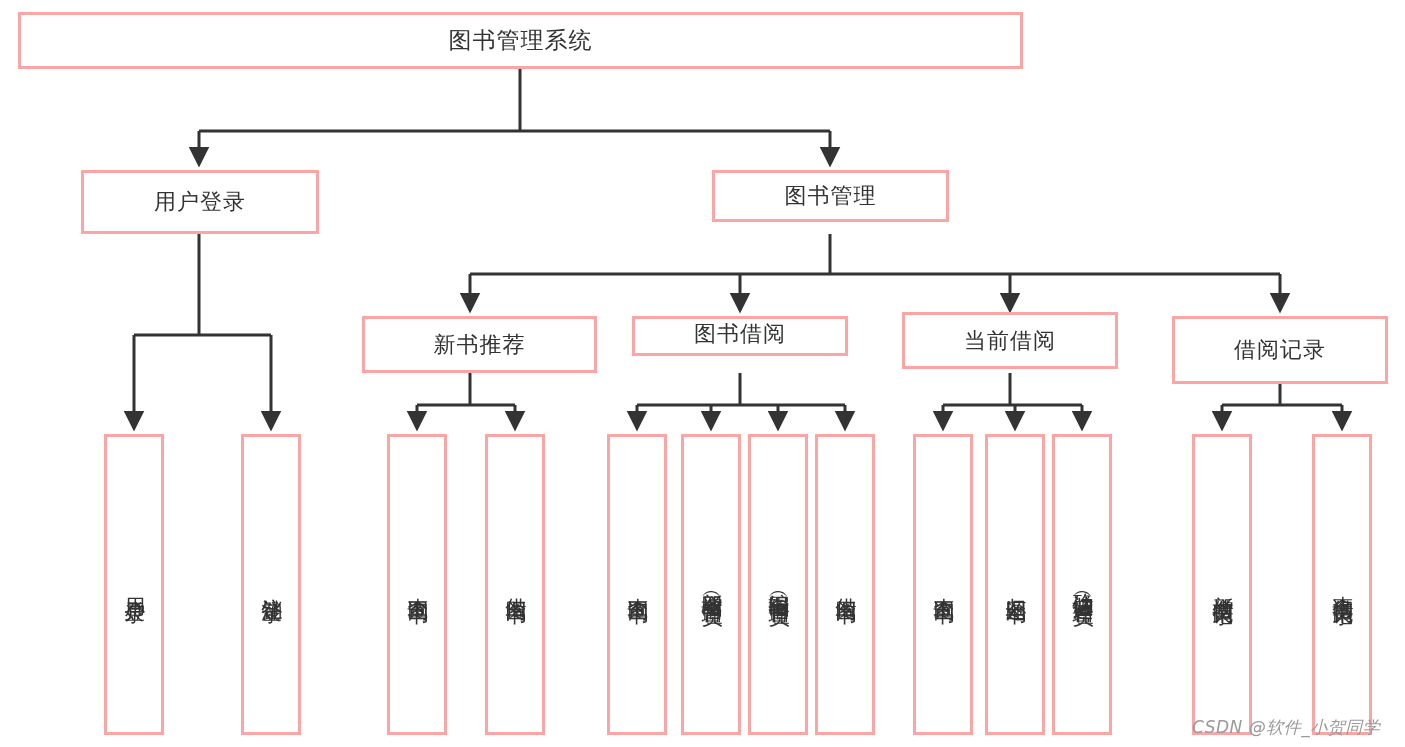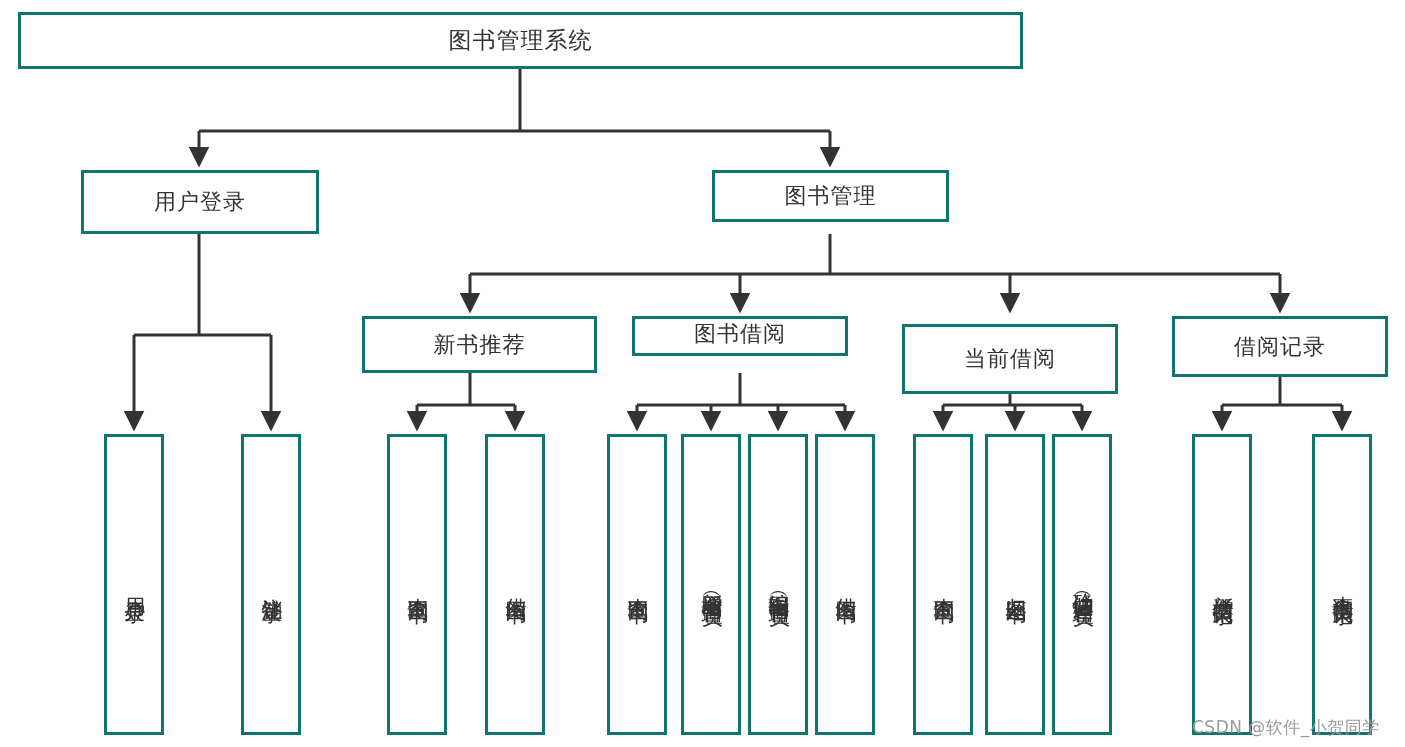--- a/index.html
+++ b/index.html
@@ -21,21 +21,21 @@
     position: absolute;
     left: 0;
     top: 0;
     width: 1405px;
     height: 747px;
   }
   .node-box {
     position: absolute;
     box-sizing: border-box;
     background: #ffffff;
-    border: 3px solid #0f766e;
+    border: 3px solid #fca5a5;
     display: flex;
     align-items: center;
     justify-content: center;
   }
   .node-label-h {
     font-size: 22px;
     color: #333333;
     line-height: 1.15;
     letter-spacing: 1px;
     white-space: nowrap;
@@ -52,20 +52,21 @@
   }
   .root-label {
     font-size: 23px;
   }
   .watermark {
     position: absolute;
     font-size: 17px;
     color: #9a9a9a;
     white-space: nowrap;
     letter-spacing: 0.5px;
+    font-style: italic;
   }
 </style>
 </head>
 <body>
 
 <div id="canvas">
 
   <svg id="diagram-svg" viewBox="0 0 1405 747" xmlns="http://www.w3.org/2000/svg">
     <defs>
       <marker id="arrow" viewBox="0 0 12 12" refX="10" refY="6" markerWidth="7" markerHeight="7" orient="auto-start-reverse">
@@ -129,24 +130,24 @@
   <div class="node-box" style="left:712px; top:170px; width:237px; height:52px;">
     <span class="node-label-h">图书管理</span>
   </div>
 
   <div class="node-box" style="left:362px; top:316px; width:235px; height:57px;">
     <span class="node-label-h">新书推荐</span>
   </div>
   <div class="node-box" style="left:632px; top:316px; width:216px; height:40px;font-family:Liberation Mono, monospace;">
     <span class="node-label-h">图书借阅</span>
   </div>
-  <div class="node-box" style="left:902px; top:324px; width:216px; height:70px;">
+  <div class="node-box" style="left:902px; top:312px; width:216px; height:57px;">
     <span class="node-label-h">当前借阅</span>
   </div>
-  <div class="node-box" style="left:1172px; top:316px; width:216px; height:61px;">
+  <div class="node-box" style="left:1172px; top:316px; width:216px; height:68px;">
     <span class="node-label-h">借阅记录</span>
   </div>
 
   <div class="node-box" style="left:104px; top:434px; width:60px; height:301px;">
     <span class="node-label-v">用户登录</span>
   </div>
   <div class="node-box" style="left:241px; top:434px; width:60px; height:301px;">
     <span class="node-label-v">注销登录</span>
   </div>
 

